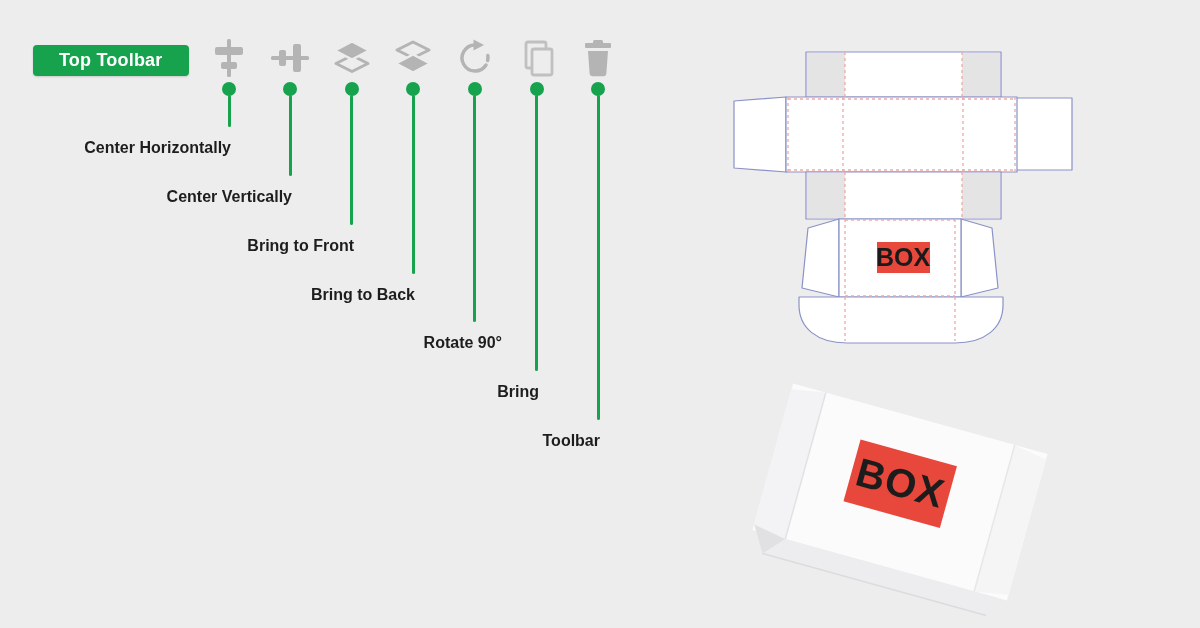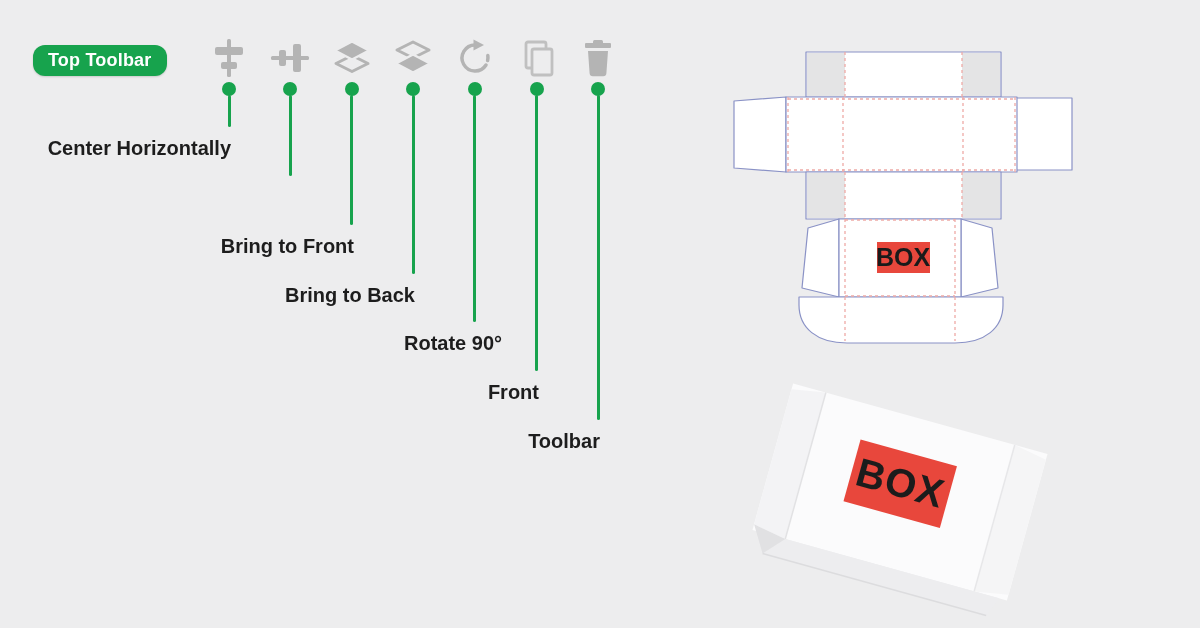--- a/index.html
+++ b/index.html
@@ -6,41 +6,41 @@
   body{
     width:1200px;height:628px;
     background:var(--background,#ededee);
     font-family:"Liberation Sans",sans-serif;
     overflow:hidden;
   }
   .stage{position:relative;width:1200px;height:628px;background:var(--background,#ededee);}
   .badge{
     position:absolute;left:33px;top:45px;height:31px;
     background:var(--accent-green,#17a34d);
-    border-radius:12px;display:flex;align-items:center;
-    padding:0 15px;box-shadow:0 1px 2px rgba(0,0,0,.15);
+    border-radius:4px;display:flex;align-items:center;
+    padding:0 26px;box-shadow:0 1px 2px rgba(0,0,0,.15);
   }
   .badge span{color:#ffffff;font-size:18px;font-weight:700;letter-spacing:.2px;}
   .tool{
     position:absolute;top:36px;width:44px;height:44px;
     display:flex;align-items:center;justify-content:center;
     color:var(--icon-gray,#b4b4b4);cursor:pointer;
   }
   .tool svg{width:44px;height:44px;fill:currentColor;}
   .dot{
     position:absolute;top:82px;width:14px;height:14px;border-radius:50%;
     background:var(--accent-green,#14a24a);
   }
   .stem{
     position:absolute;top:95px;width:3px;
     background:var(--accent-green,#14a24a);border-radius:2px;
   }
   .lbl{
     position:absolute;height:28px;line-height:28px;
-    color:var(--label-text,#1d1d1d);font-size:20px;font-weight:600;
+    color:var(--label-text,#1d1d1d);font-size:16px;font-weight:600;
     text-align:center;white-space:nowrap;
   }
   .art{position:absolute;left:0;top:0;width:1200px;height:628px;pointer-events:none;}
   .art text{font-family:"Liberation Sans",sans-serif;font-weight:700;}
 </style>
 </head>
 <body>
 
 <div class="stage">
 
@@ -105,24 +105,25 @@
 
   <span class="stem" style="left:228px;height:32px"></span>
   <span class="stem" style="left:289px;height:81px"></span>
   <span class="stem" style="left:350px;height:130px"></span>
   <span class="stem" style="left:412px;height:179px"></span>
   <span class="stem" style="left:473px;height:227px"></span>
   <span class="stem" style="left:535px;height:276px"></span>
   <span class="stem" style="left:597px;height:325px"></span>
 
   <span class="lbl" style="right:969px;top:134px">Center Horizontally</span>
+  <span class="lbl" style="right:908px;top:183px">Center Vertically</span>
   <span class="lbl" style="right:846px;top:232px">Bring to Front</span>
   <span class="lbl" style="right:785px;top:281px">Bring to Back</span>
   <span class="lbl" style="right:698px;top:329px">Rotate 90°</span>
-  <span class="lbl" style="right:661px;top:378px">Front</span>
+  <span class="lbl" style="right:661px;top:378px">Bring</span>
   <span class="lbl" style="right:600px;top:427px">Toolbar</span>
 
   <svg class="art" viewBox="0 0 1200 628">
 
     <g stroke-linejoin="round">
 
       <rect x="806" y="52" width="195" height="45" fill="#ffffff" stroke="#8a92c6" stroke-width="1.2"></rect>
       <rect x="807" y="53" width="38" height="43" fill="#e4e4e5"></rect>
       <rect x="962" y="53" width="38" height="43" fill="#e4e4e5"></rect>
 

